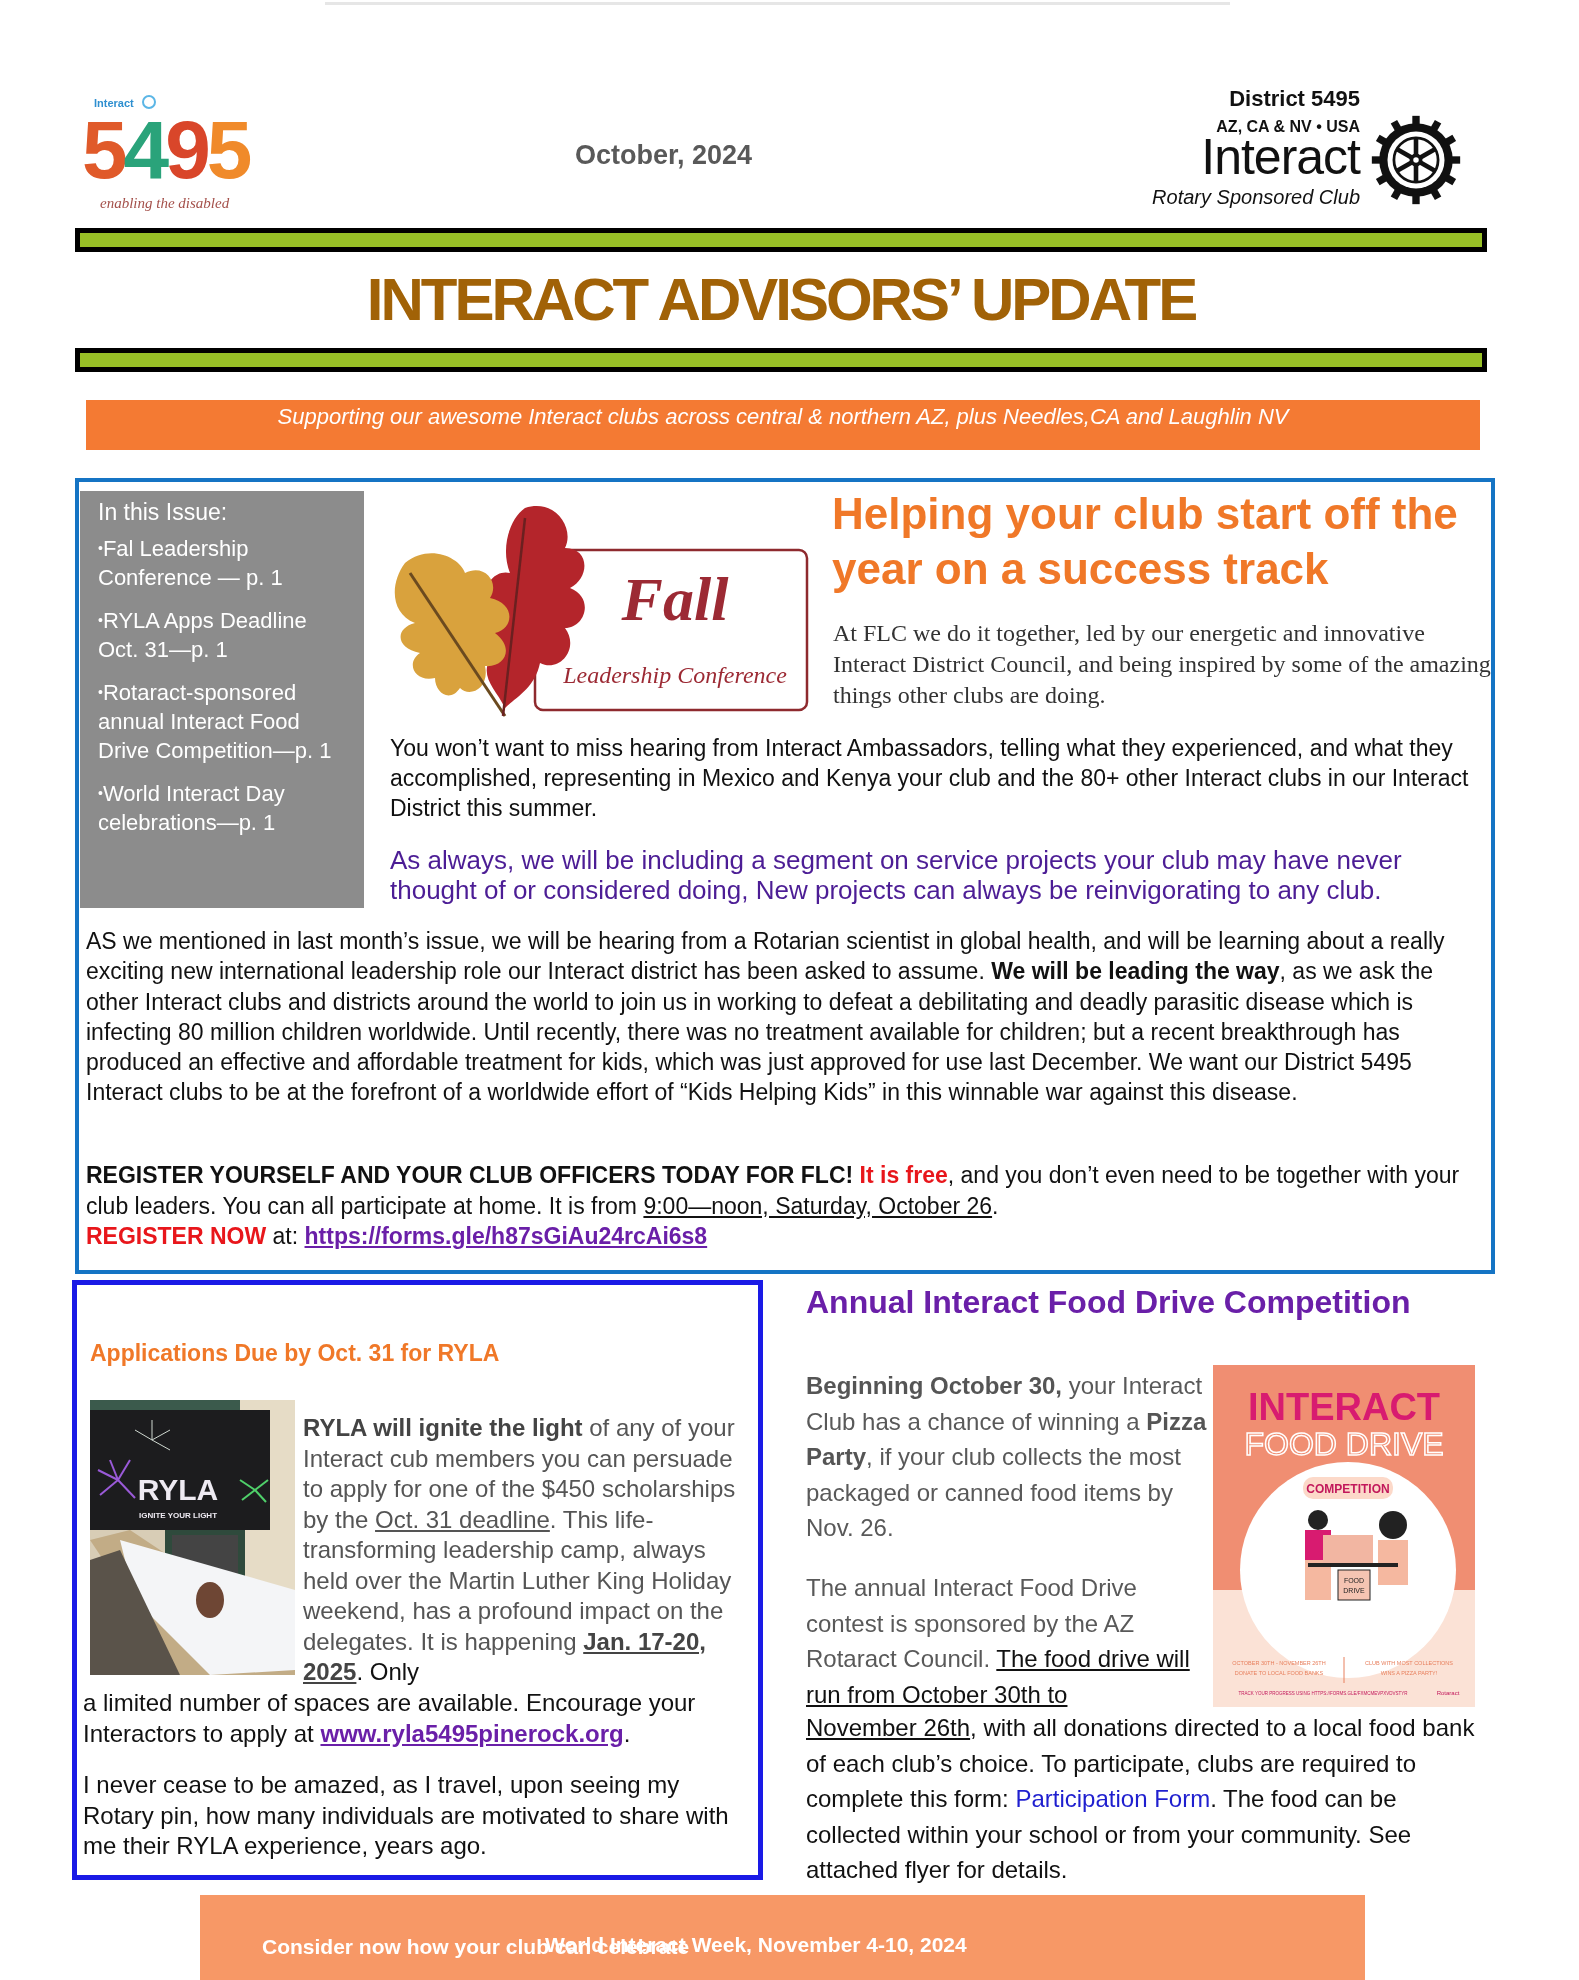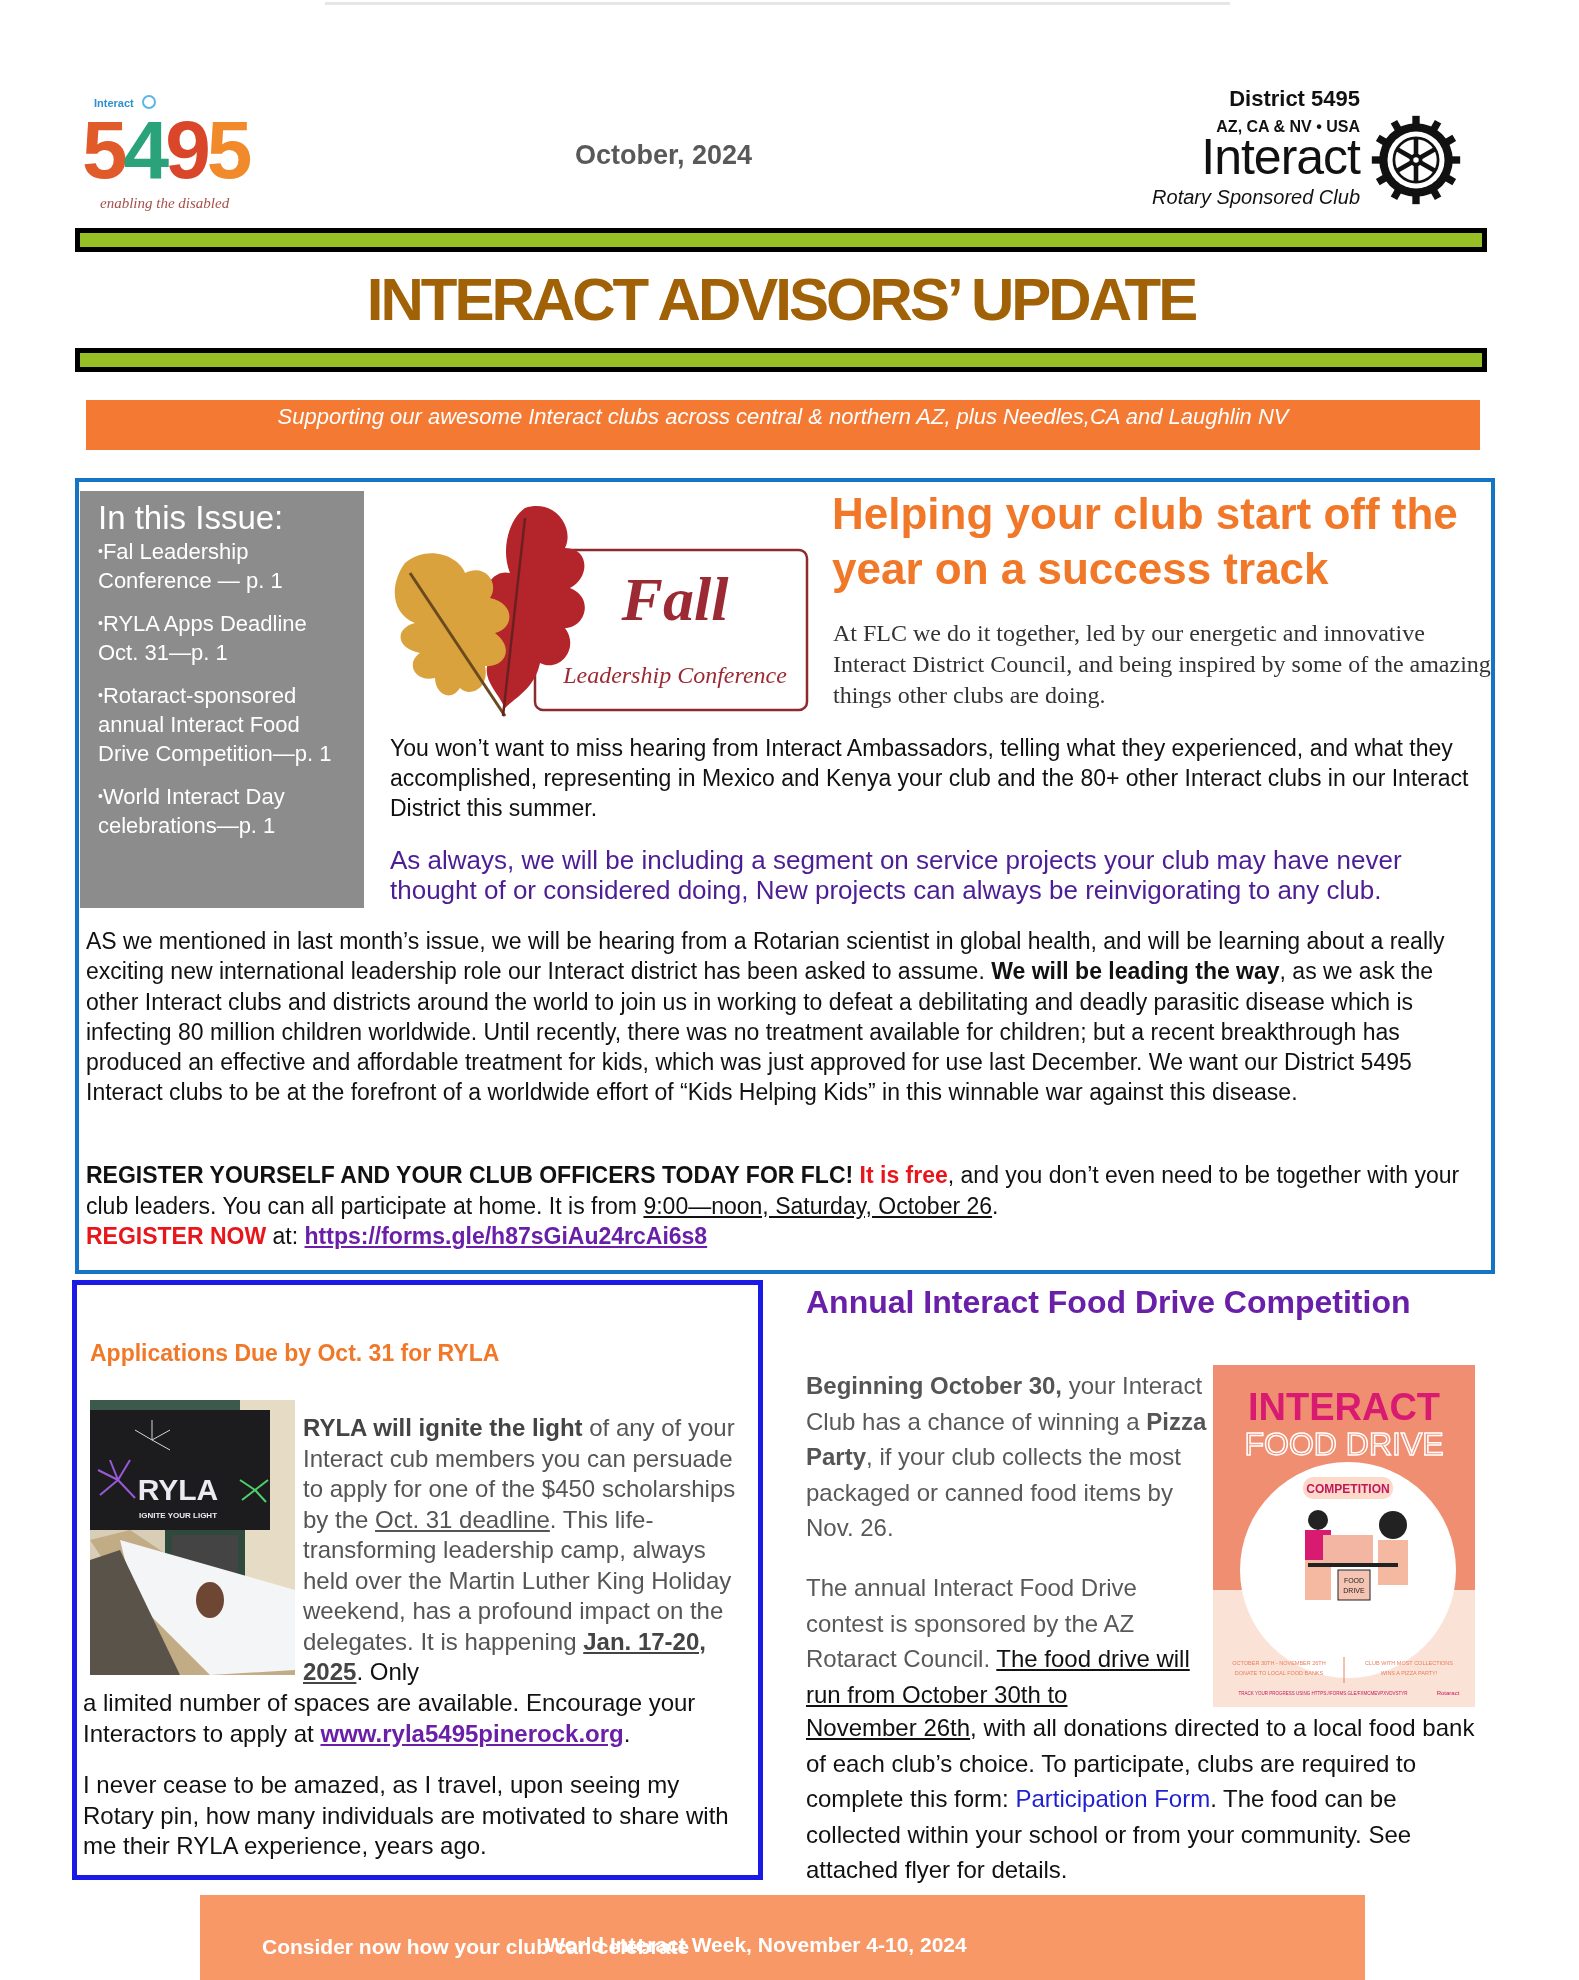--- a/index.html
+++ b/index.html
@@ -36,21 +36,21 @@
   .green-bar.bottom { top: 348px; }
   .main-title { left: 75px; top: 250px; width: 1412px; text-align: center; font-size: 60px; font-weight: bold; color: #a16207; letter-spacing: -3px; line-height: 100px; white-space: nowrap; }
 
   .orange-banner { left: 86px; top: 400px; width: 1394px; height: 50px; background: #f47a33; }
   .orange-banner span { display: block; text-align: center; font-size: 22px; font-style: italic; color: #fff; line-height: 30px; padding-top: 2px; }
 
   
   .feature-box { left: 75px; top: 478px; width: 1420px; height: 796px; border: 4px solid #1574c4; }
 
   .toc { left: 80px; top: 491px; width: 284px; height: 417px; background: #8c8c8c; padding: 8px 16px 0 18px; color: #fff; }
-  .toc .toc-title { font-size: 33px; margin-bottom: 0; }
+  .toc .toc-title { font-size: 23px; margin-bottom: 8px; }
   .toc ul { list-style: none; }
   .toc li { font-size: 22px; line-height: 29px; margin-bottom: 14px; }
   .toc li::before { content: "\2022 "; font-size: 14px; vertical-align: 3px; }
 
   .flc-logo { left: 375px; top: 488px; width: 440px; height: 232px; }
 
   .feature-headline { left: 832px; top: 486px; width: 660px; font-size: 44px; font-weight: bold; color: #f07828; line-height: 55px; }
   .feature-lead { left: 833px; top: 618px; width: 660px; font-family: "Liberation Serif", serif; font-size: 24px; color: #333; line-height: 31px; }
 
   .feature-p1 { left: 390px; top: 733px; width: 1095px; font-size: 23px; line-height: 30px; color: #111; }

